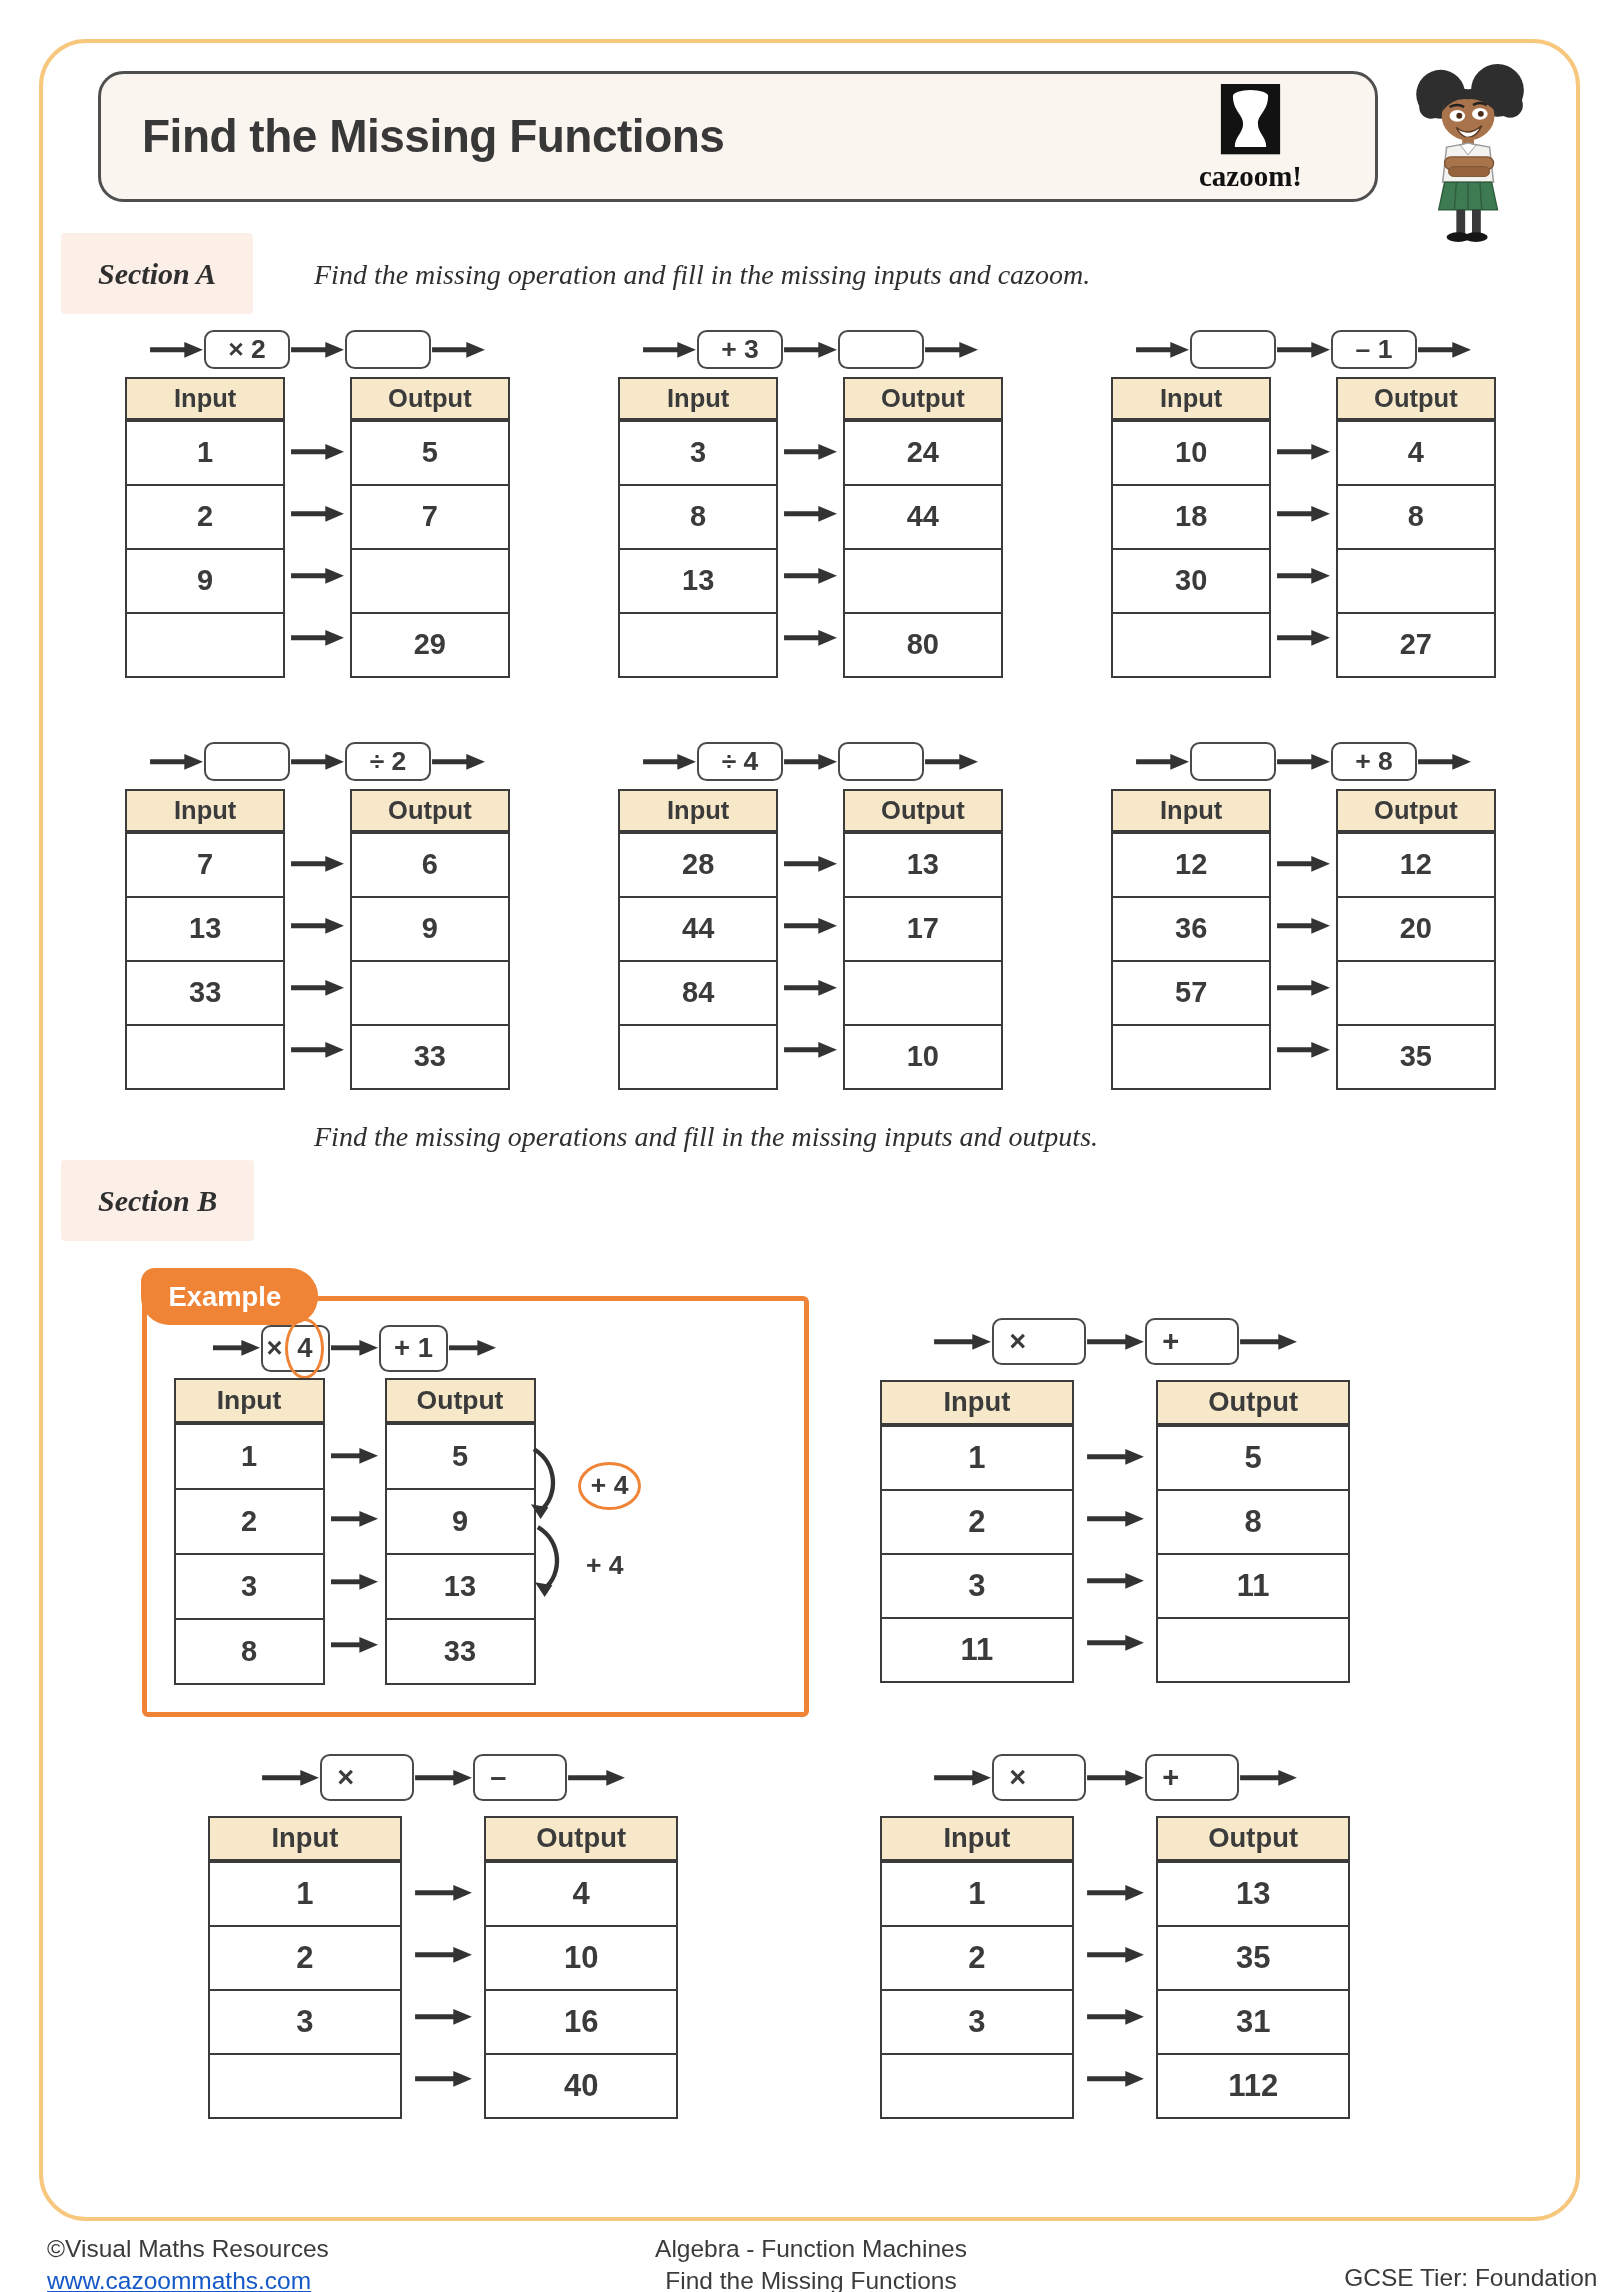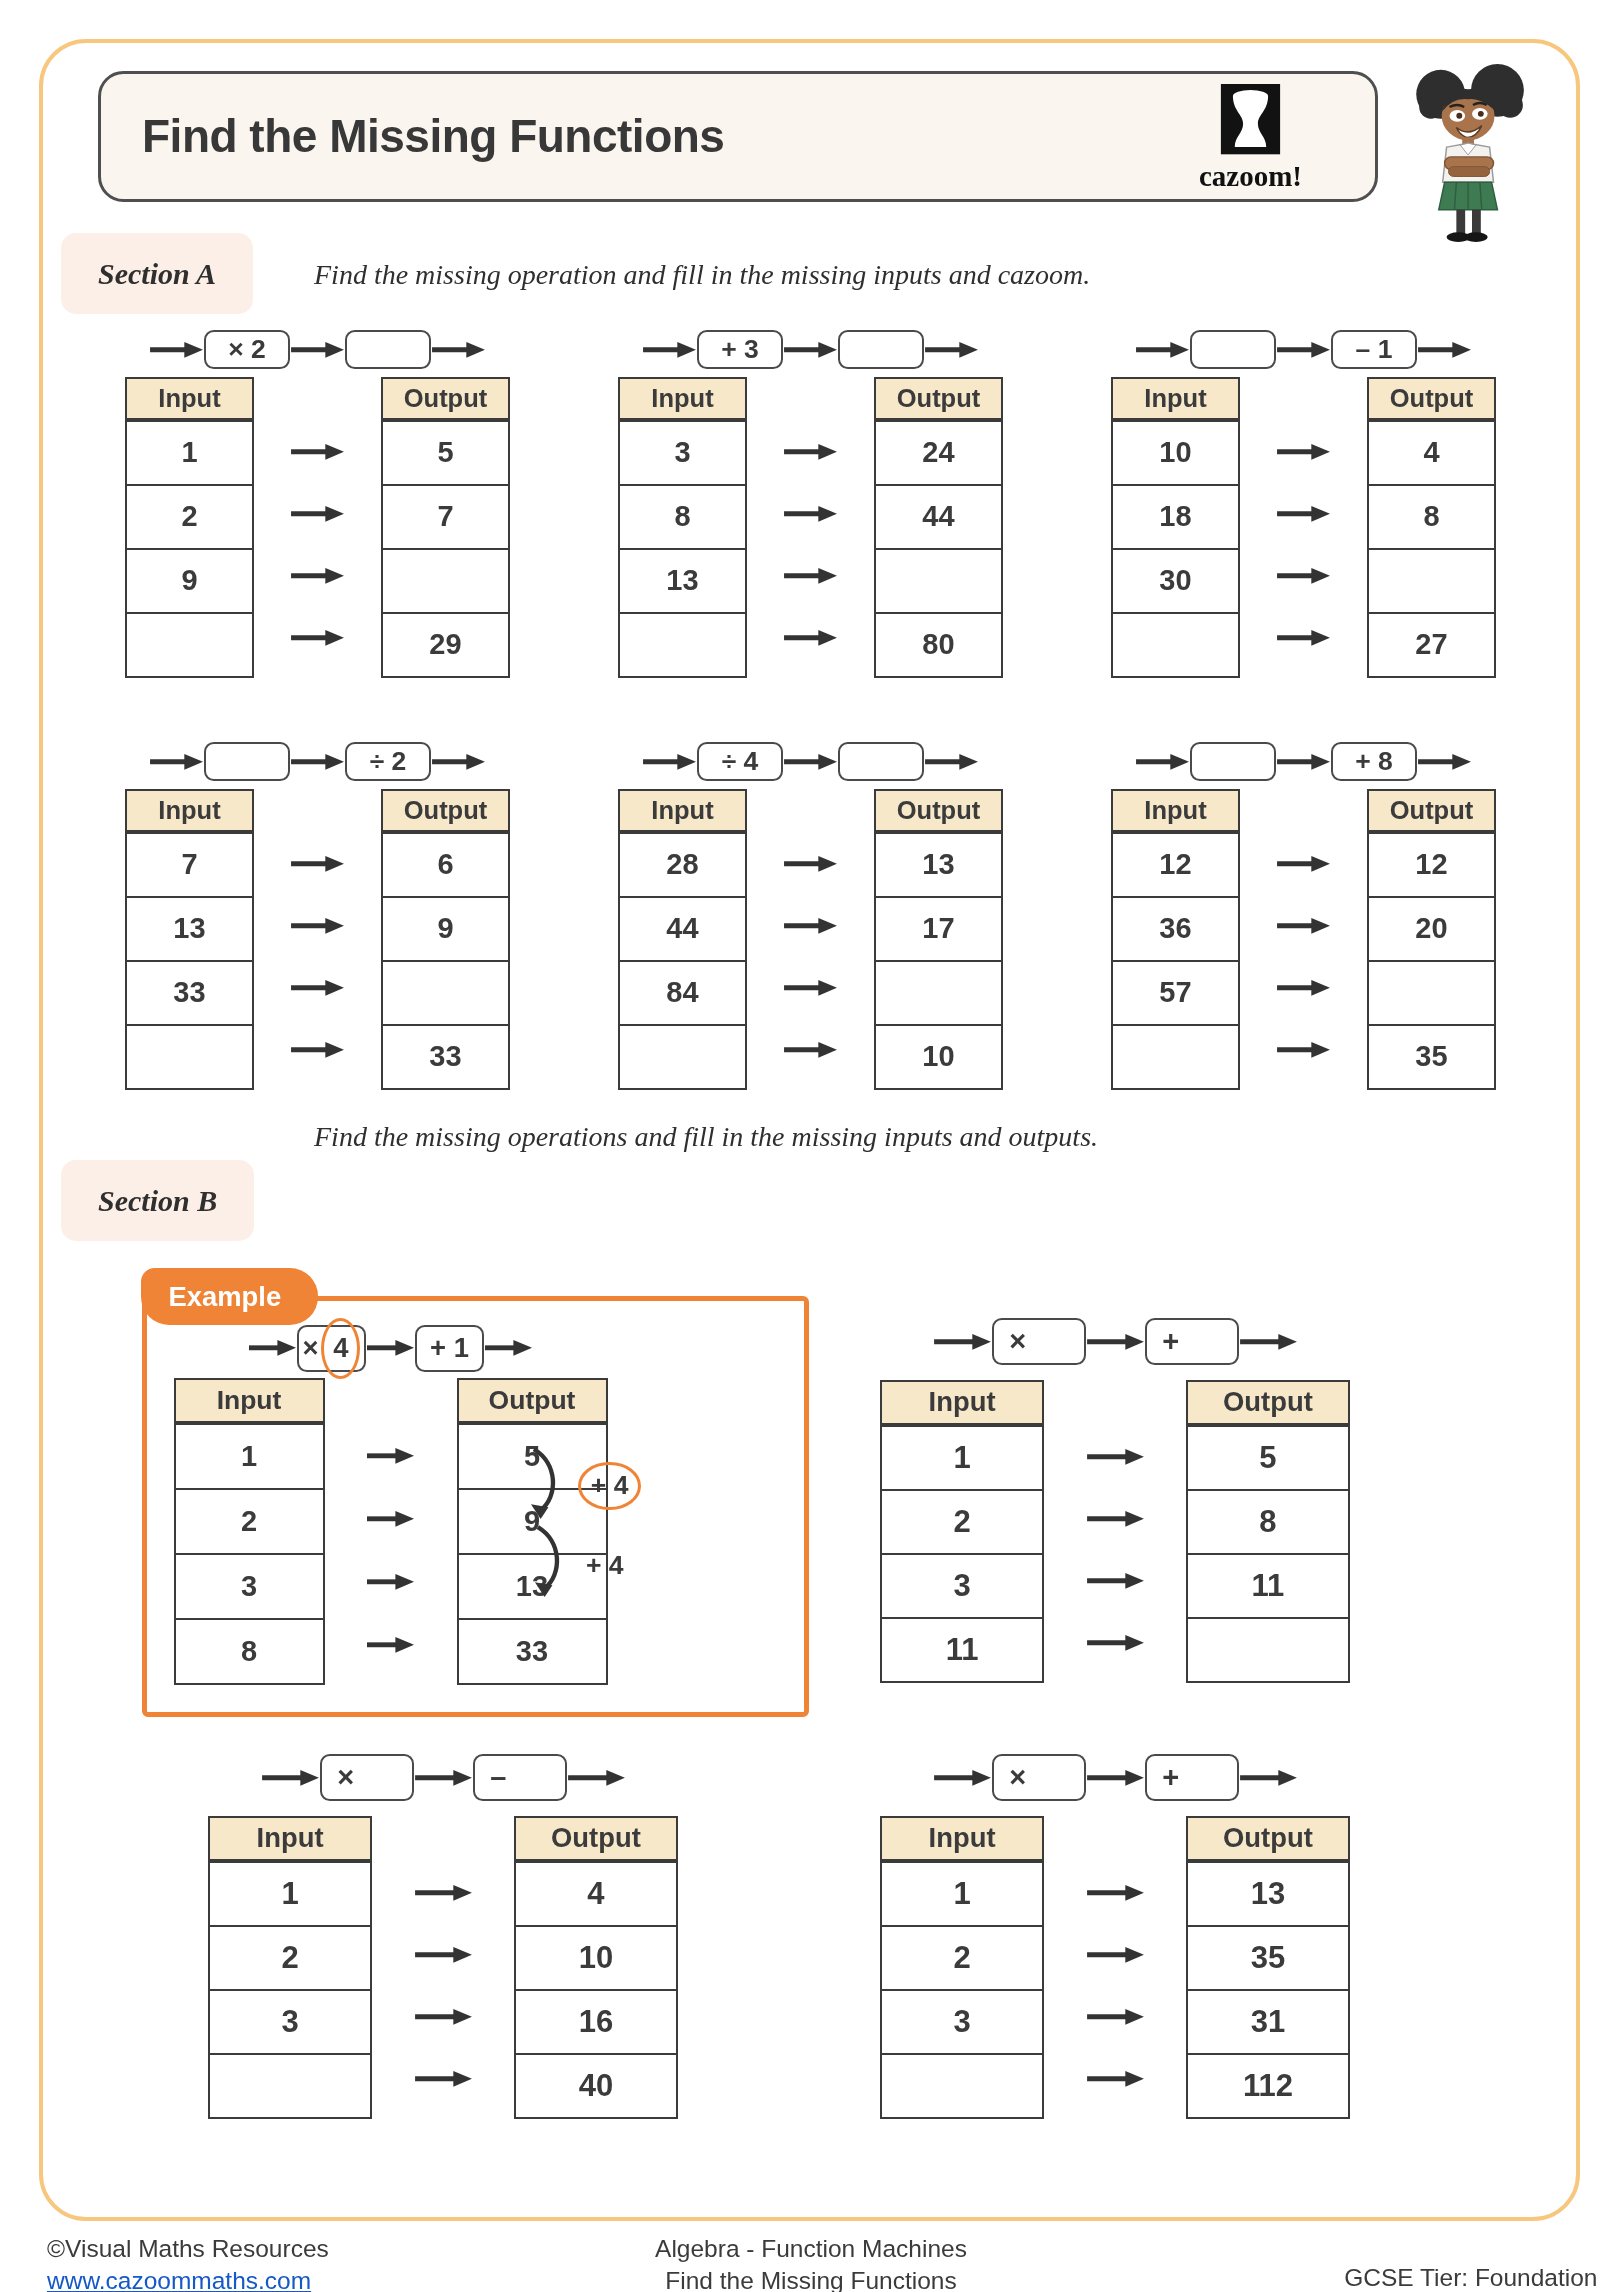--- a/index.html
+++ b/index.html
@@ -11,39 +11,39 @@
   .page-border{position:absolute;left:39px;top:39px;width:1533px;height:2174px;
     border:4.9px solid #F6C77D;border-radius:47px;}
   .title-box{position:absolute;left:98px;top:71px;width:1280px;height:131px;
     border:3.9px solid #4f4f4f;border-radius:25.5px;background:#FAF5EE;box-sizing:border-box;}
   .page-title{position:absolute;left:41px;top:0;height:123px;display:flex;align-items:center;
     font-size:46px;font-weight:700;letter-spacing:-0.5px;color:#383838;}
   .brand{position:absolute;right:51px;top:9.8px;width:147px;text-align:center;}
   .brand-word{font-family:"Liberation Serif", serif;font-weight:700;font-size:29px;color:#111;margin-top:-2px;}
   .mascot{position:absolute;left:1411px;top:61px;width:123px;height:181px;}
   
-  .sec-label{position:absolute;background:#FCEFE7;border-radius:15px;padding:23.5px 37px;
+  .sec-label{position:absolute;background:#FCEFE7;border-radius:4px;padding:23.5px 37px;
     font-family:"Liberation Serif", serif;font-style:italic;font-weight:700;font-size:30px;color:#2f2f2f;}
   .sec-label.a{left:61px;top:233px;}
   .sec-label.b{left:61px;top:1160px;}
   .instr{position:absolute;font-family:"Liberation Serif", serif;font-style:italic;
     font-size:28px;color:#2f2f2f;width:1225px;}
   .instr.a{left:314px;top:259px;}
   .instr.b{left:314px;top:1121px;}
   
   .machine{position:absolute;}
   .op-row{display:flex;align-items:center;justify-content:center;}
   .op-box{box-sizing:border-box;border:2.9px solid #4a4a4a;border-radius:9.8px;background:#fff;
     display:flex;align-items:center;justify-content:center;font-weight:700;color:#3b3b3b;}
   .op-box.partial{justify-content:flex-start;padding-left:15.7px;}
   .op-box.circled{overflow:visible;}
   .op-box .sym{margin-right:2.9px;}
   .op-box .circ{display:flex;align-items:center;justify-content:center;width:33px;height:55px;
     border:3.9px solid #F08436;border-radius:50%;margin:-7.8px 0;}
-  .tbl-row{display:flex;gap:36px;}
+  .tbl-row{display:flex;}
   .tbl{box-sizing:content-box;border:2.9px solid #3b3b3b;background:#fff;}
   .thead{background:#F7E8C9;display:flex;align-items:center;justify-content:center;
     font-weight:700;border-bottom:2px solid #3b3b3b;}
   .cell{display:flex;align-items:center;justify-content:center;font-weight:600;border-top:2px solid #3b3b3b;}
   .cell:first-of-type{border-top:none;}
   .mid{display:flex;flex-direction:column;align-items:center;}
   .mid-arrow{display:flex;align-items:center;justify-content:center;}
   
   .va .op-row{margin-bottom:7.8px;}
   .va .op-box{width:86px;height:39px;font-size:26.5px;}

